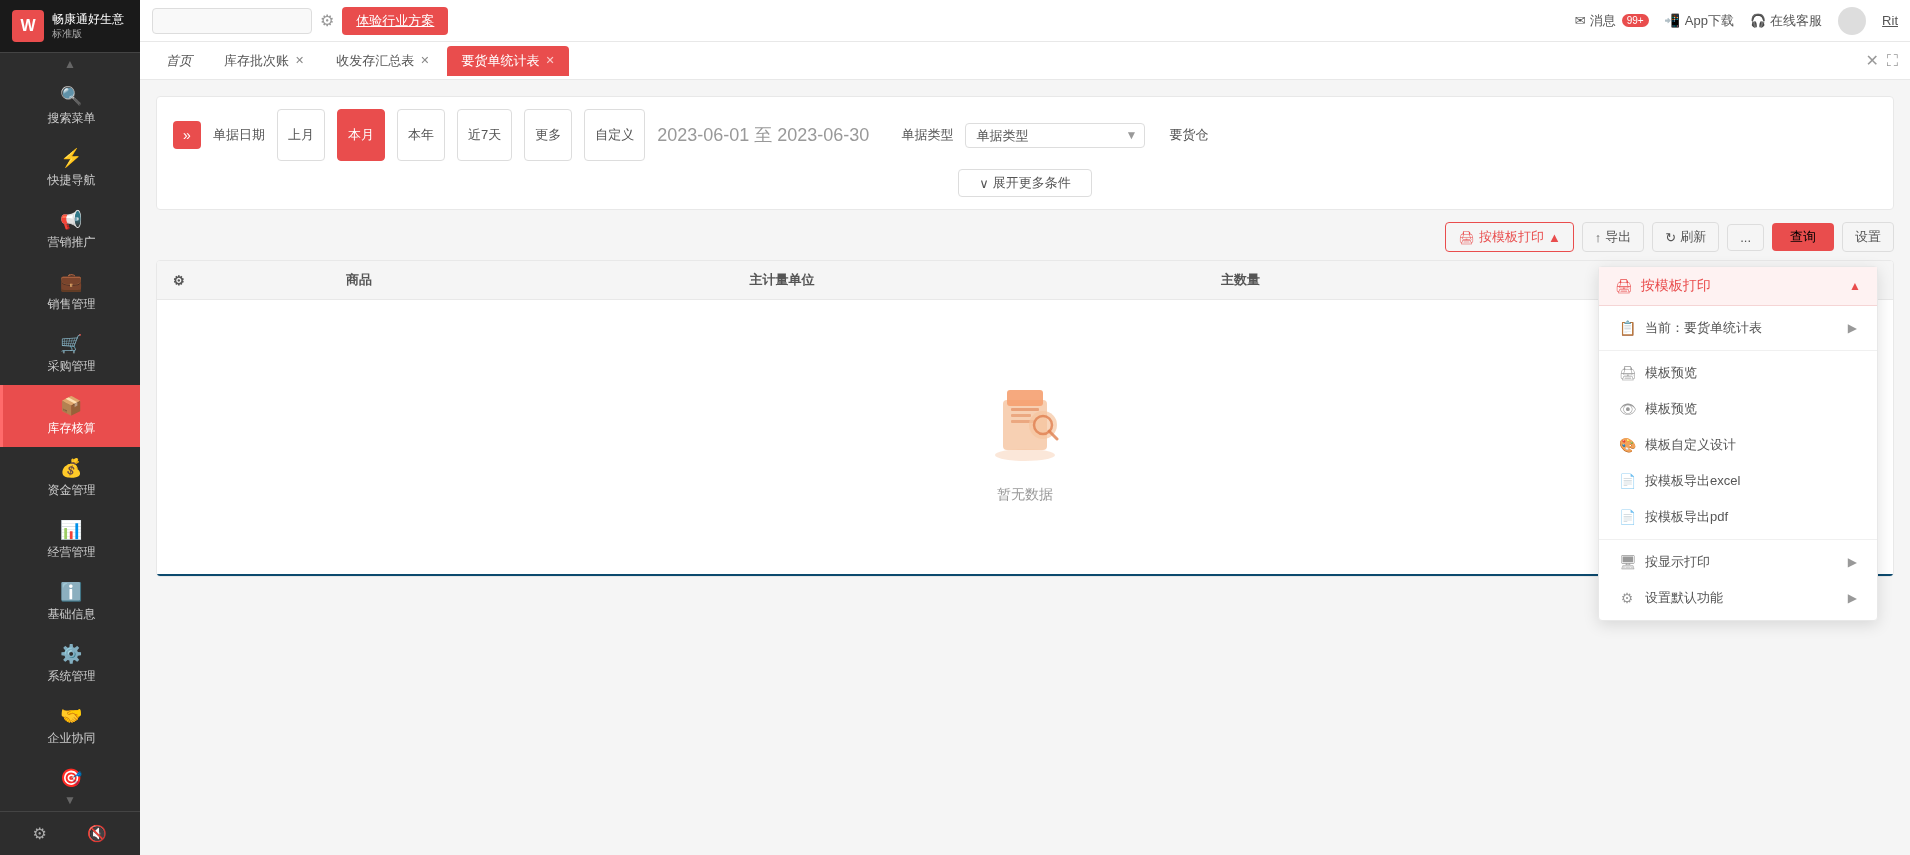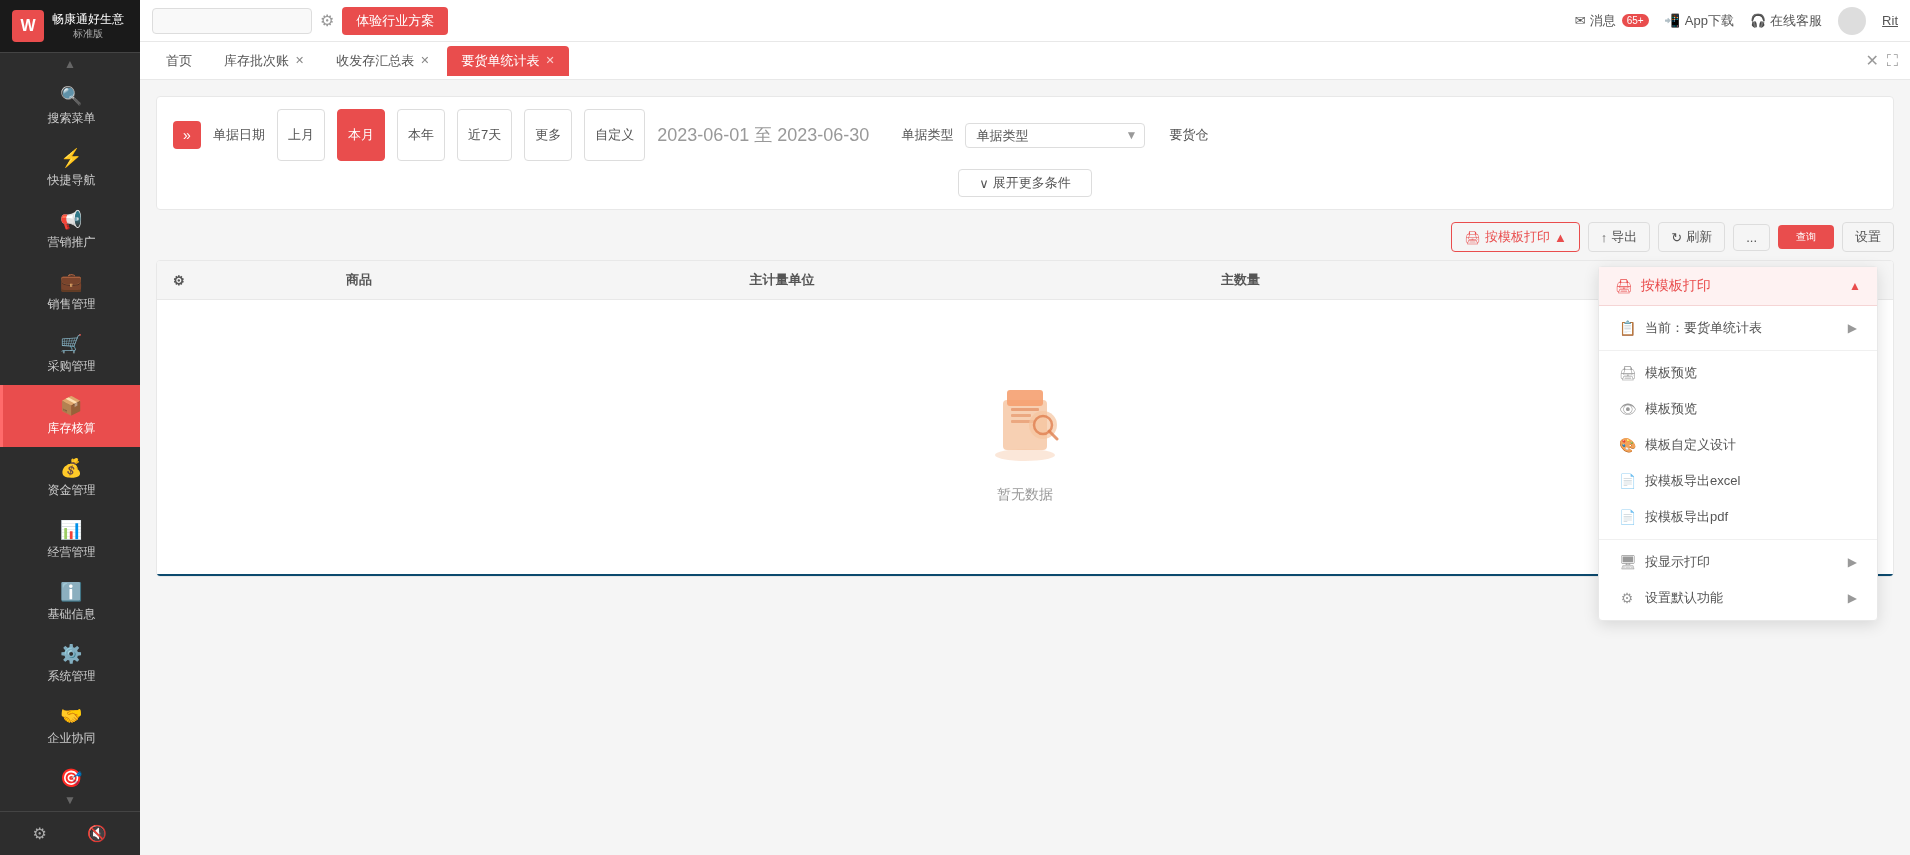--- a/index.html
+++ b/index.html
@@ -30,21 +30,21 @@
       display: flex;
       align-items: center;
       justify-content: center;
       color: white;
       font-size: 16px;
       font-weight: bold;
       margin-right: 8px;
       flex-shrink: 0;
     }
     .sidebar-logo-text { font-size: 12px; color: #fff; line-height: 1.4; }
-    .sidebar-logo-sub { font-size: 10px; color: #aaa; text-align: center; }
+    .sidebar-logo-sub { font-size: 10px; color: #aaa; }
     .sidebar-nav { flex: 1; overflow-y: auto; }
     .sidebar-item {
       display: flex;
       flex-direction: column;
       align-items: center;
       justify-content: center;
       padding: 10px 4px;
       cursor: pointer;
       color: #ccc;
       font-size: 12px;
@@ -106,20 +106,21 @@
     }
     .topbar-gear { color: #999; cursor: pointer; font-size: 16px; }
     .btn-industry {
       background: #e94d4d;
       color: white;
       border: none;
       border-radius: 4px;
       padding: 5px 14px;
       font-size: 13px;
       cursor: pointer;
+      text-decoration: underline;
     }
     .topbar-right {
       display: flex;
       align-items: center;
       gap: 16px;
     }
     .topbar-right-item {
       display: flex;
       align-items: center;
       gap: 4px;
@@ -158,21 +159,21 @@
       display: flex;
       align-items: center;
       padding: 6px 14px;
       border-radius: 4px 4px 0 0;
       cursor: pointer;
       font-size: 13px;
       color: #555;
       white-space: nowrap;
     }
     .tab.active { background: #e94d4d; color: white; }
-    .tab.home { color: #555; }
+    .tab.home { color: #555; font-style: italic; }
     .tab-close { margin-left: 6px; font-size: 11px; opacity: 0.7; cursor: pointer; }
     .tabbar-right {
       margin-left: auto;
       display: flex;
       align-items: center;
       gap: 8px;
     }
     .tabbar-btn { background: none; border: none; cursor: pointer; font-size: 16px; color: #999; }
 
     
@@ -307,25 +308,25 @@
       border-radius: 4px;
       padding: 5px 12px;
       font-size: 13px;
       cursor: pointer;
       display: flex;
       align-items: center;
       gap: 4px;
     }
     .btn-query {
       background: #e94d4d;
-      color: #ffffff;
+      color: #000000;
       border: none;
       border-radius: 4px;
       padding: 5px 18px;
-      font-size: 10px;
+      font-size: 13px;
       cursor: pointer;
     }
     .btn-settings {
       background: none;
       border: 1px solid #ddd;
       color: #555;
       border-radius: 4px;
       padding: 5px 12px;
       font-size: 13px;
       cursor: pointer;
@@ -512,21 +513,21 @@
   <div class="topbar">
     <div class="topbar-left">
       <input class="topbar-input" type="text" value="" placeholder="" style="">
       <span class="topbar-gear">⚙</span>
       <button class="btn-industry">体验行业方案</button>
     </div>
     <div class="topbar-right">
       <div class="topbar-right-item">
         <span>✉</span>
         <span>消息</span>
-        <span class="badge">65+</span>
+        <span class="badge">99+</span>
       </div>
       <div class="topbar-right-item">
         <span>📲</span>
         <span>App下载</span>
       </div>
       <div class="topbar-right-item">
         <span>🎧</span>
         <span>在线客服</span>
       </div>
       <div class="avatar"></div>

